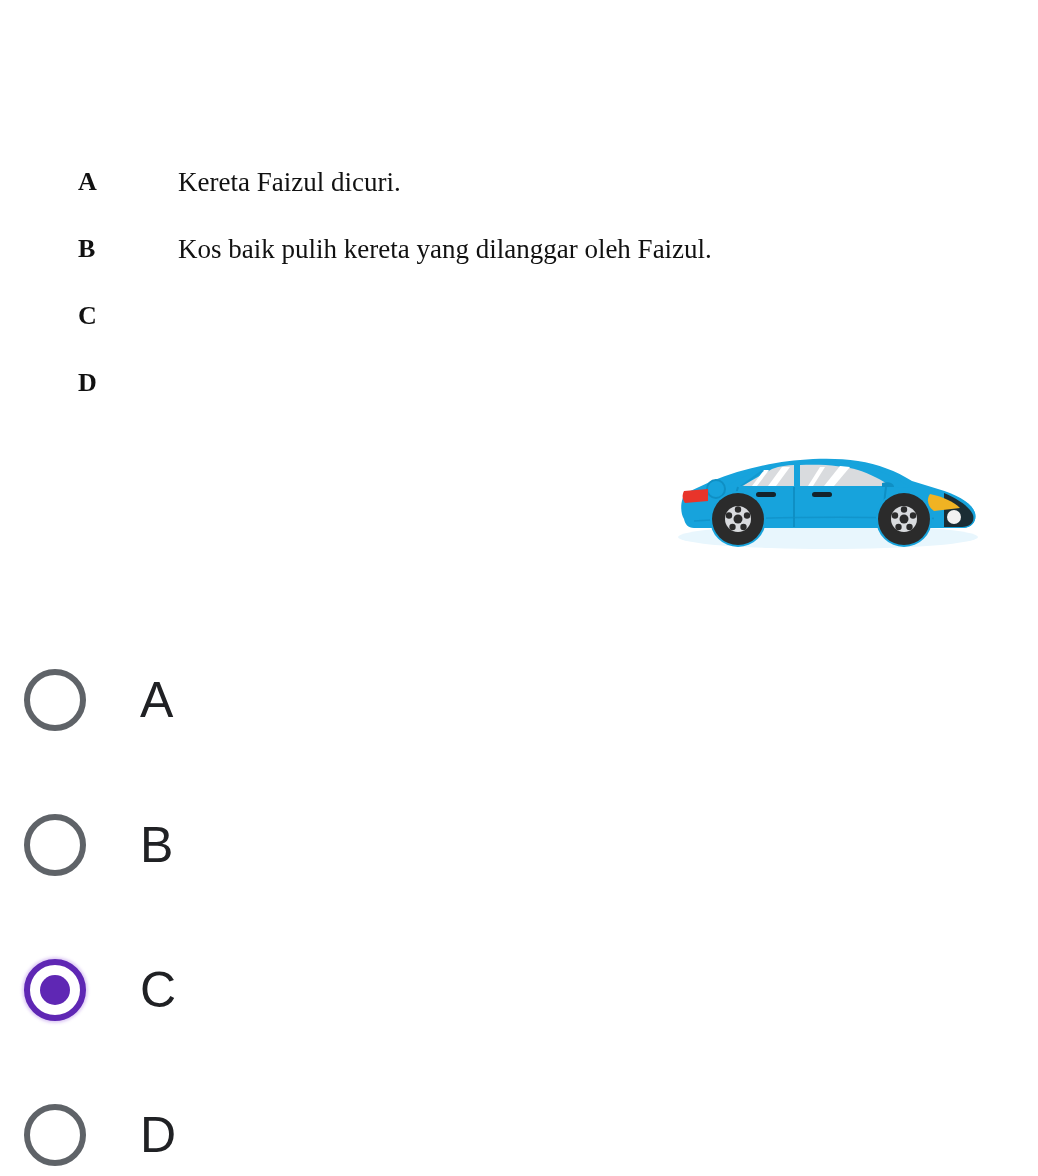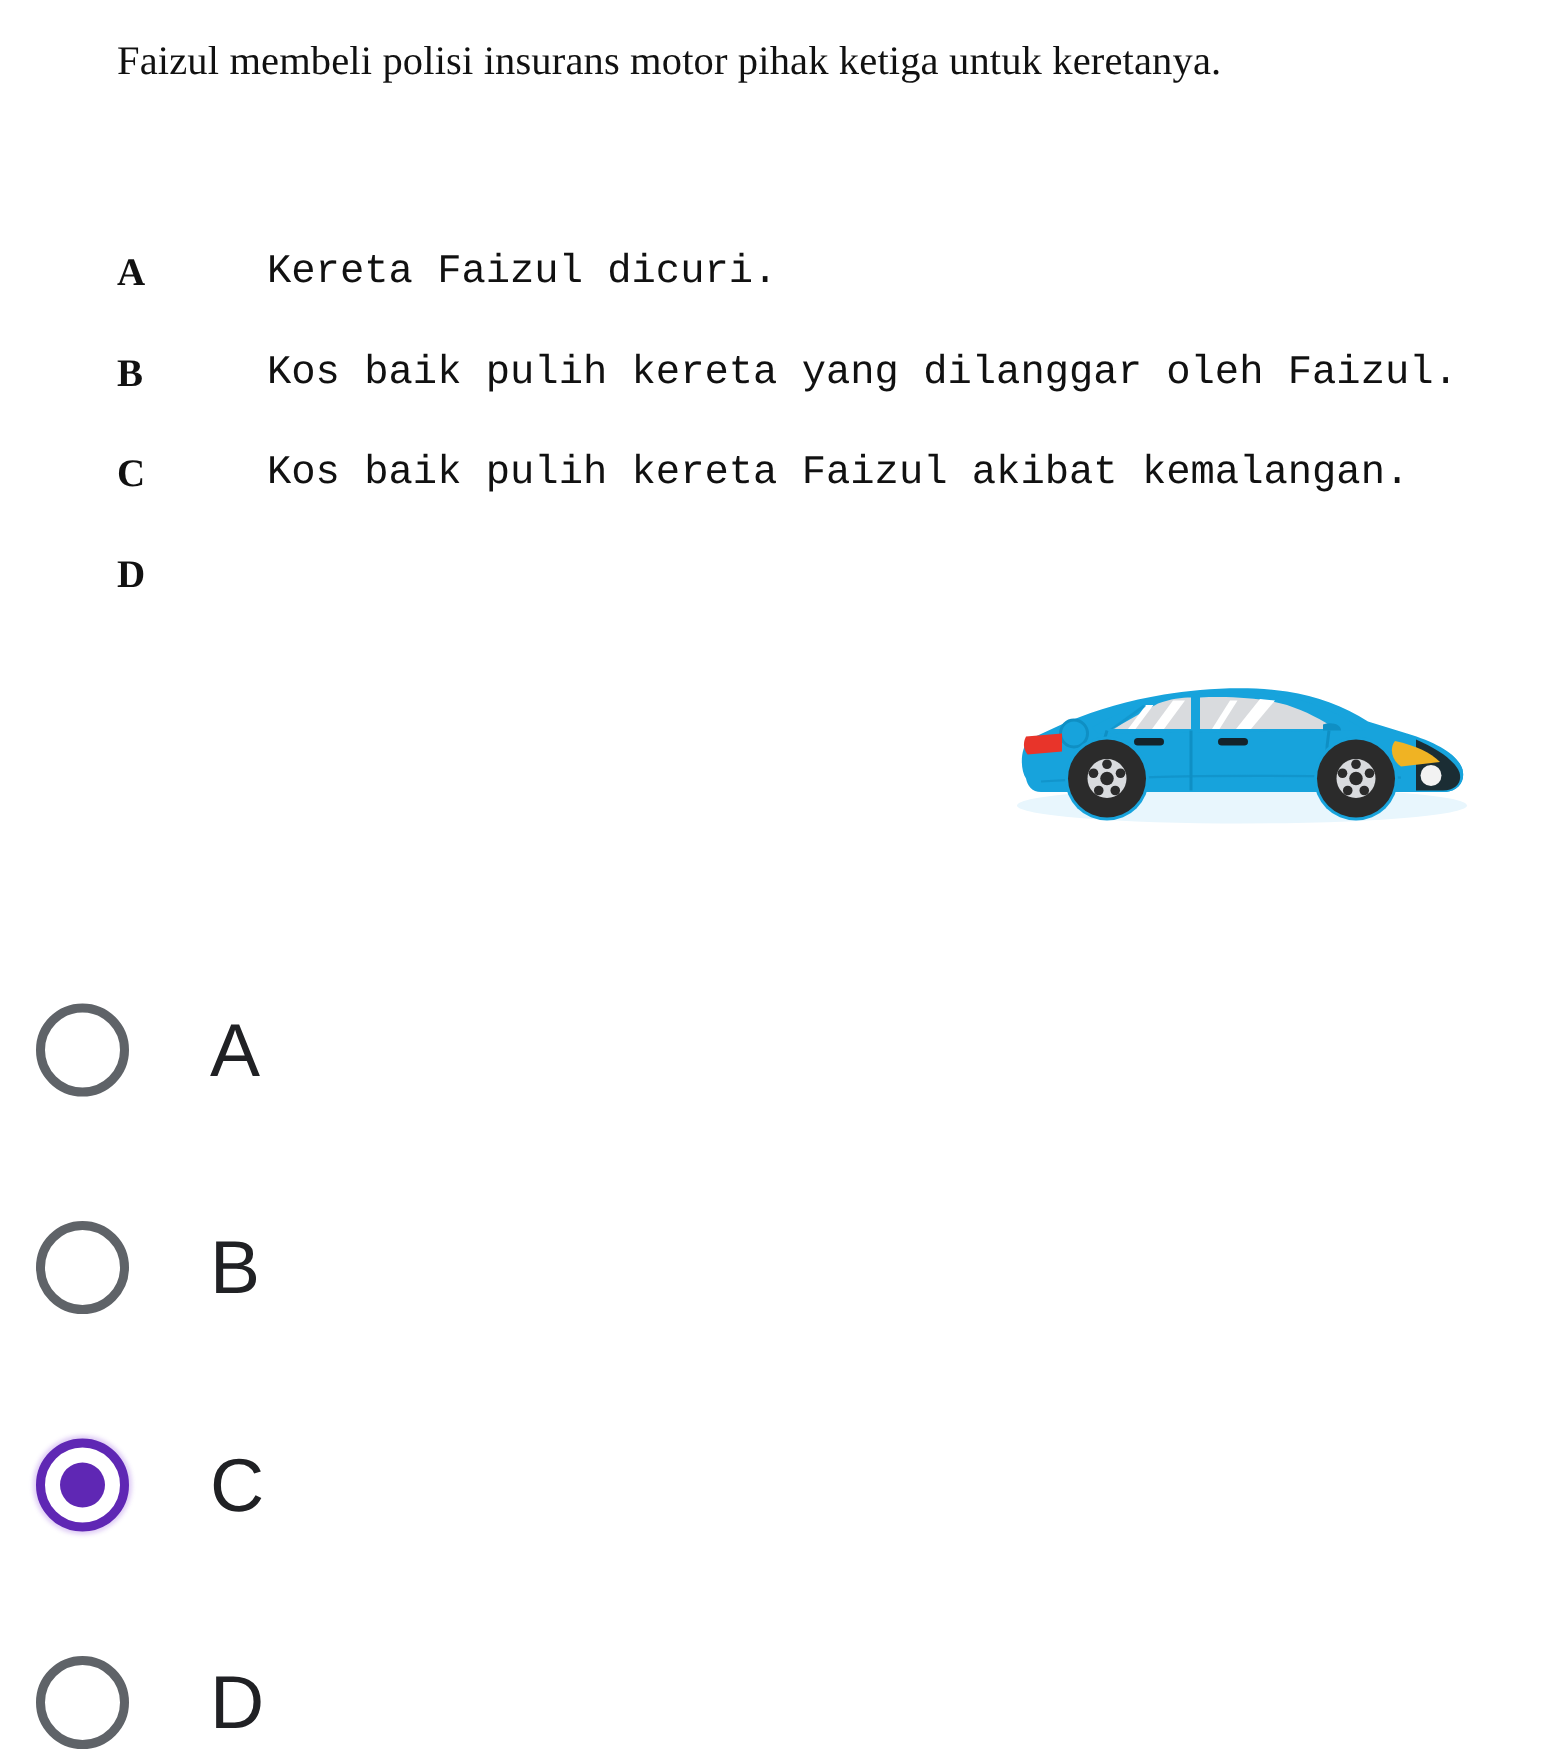--- a/index.html
+++ b/index.html
@@ -48,21 +48,21 @@
   .option-letter {
     font-family: "Liberation Serif", "DejaVu Serif", serif;
     font-weight: bold;
     font-size: 26px;
     color: #111111;
     width: 100px;
     flex: 0 0 100px;
     line-height: 44px;
   }
   .option-text {
-    font-family: Liberation Mono, monospace;
+    font-family: Liberation Serif, serif;
     font-size: 27px;
     color: #111111;
     line-height: 44px;
     white-space: nowrap;
   }
 
   
   .car-figure {
     position: absolute;
     left: 672px;
@@ -117,38 +117,36 @@
     font-family: "Liberation Sans", "DejaVu Sans", sans-serif;
     font-size: 50px;
     color: #202124;
     line-height: 1;
   }
 </style>
 </head>
 <body>
 
 <div class="question-block">
-  <div class="q-line">Faizul membeli polisi insurans motor pihak ketiga untuk keretanya.</div>
 </div>
 
 <div class="options">
 
   <div class="option-row">
     <span class="option-letter">A</span>
     <span class="option-text">Kereta Faizul dicuri.</span>
   </div>
 
   <div class="option-row">
     <span class="option-letter">B</span>
     <span class="option-text">Kos baik pulih kereta yang dilanggar oleh Faizul.</span>
   </div>
 
   <div class="option-row">
     <span class="option-letter">C</span>
-    <span class="option-text">Kos baik pulih kereta Faizul akibat kemalangan.</span>
   </div>
 
   <div class="option-row">
     <span class="option-letter">D</span>
   </div>
 
 </div>
 
 <div class="car-figure">
   <svg viewBox="0 0 312 118" xmlns="http://www.w3.org/2000/svg">

